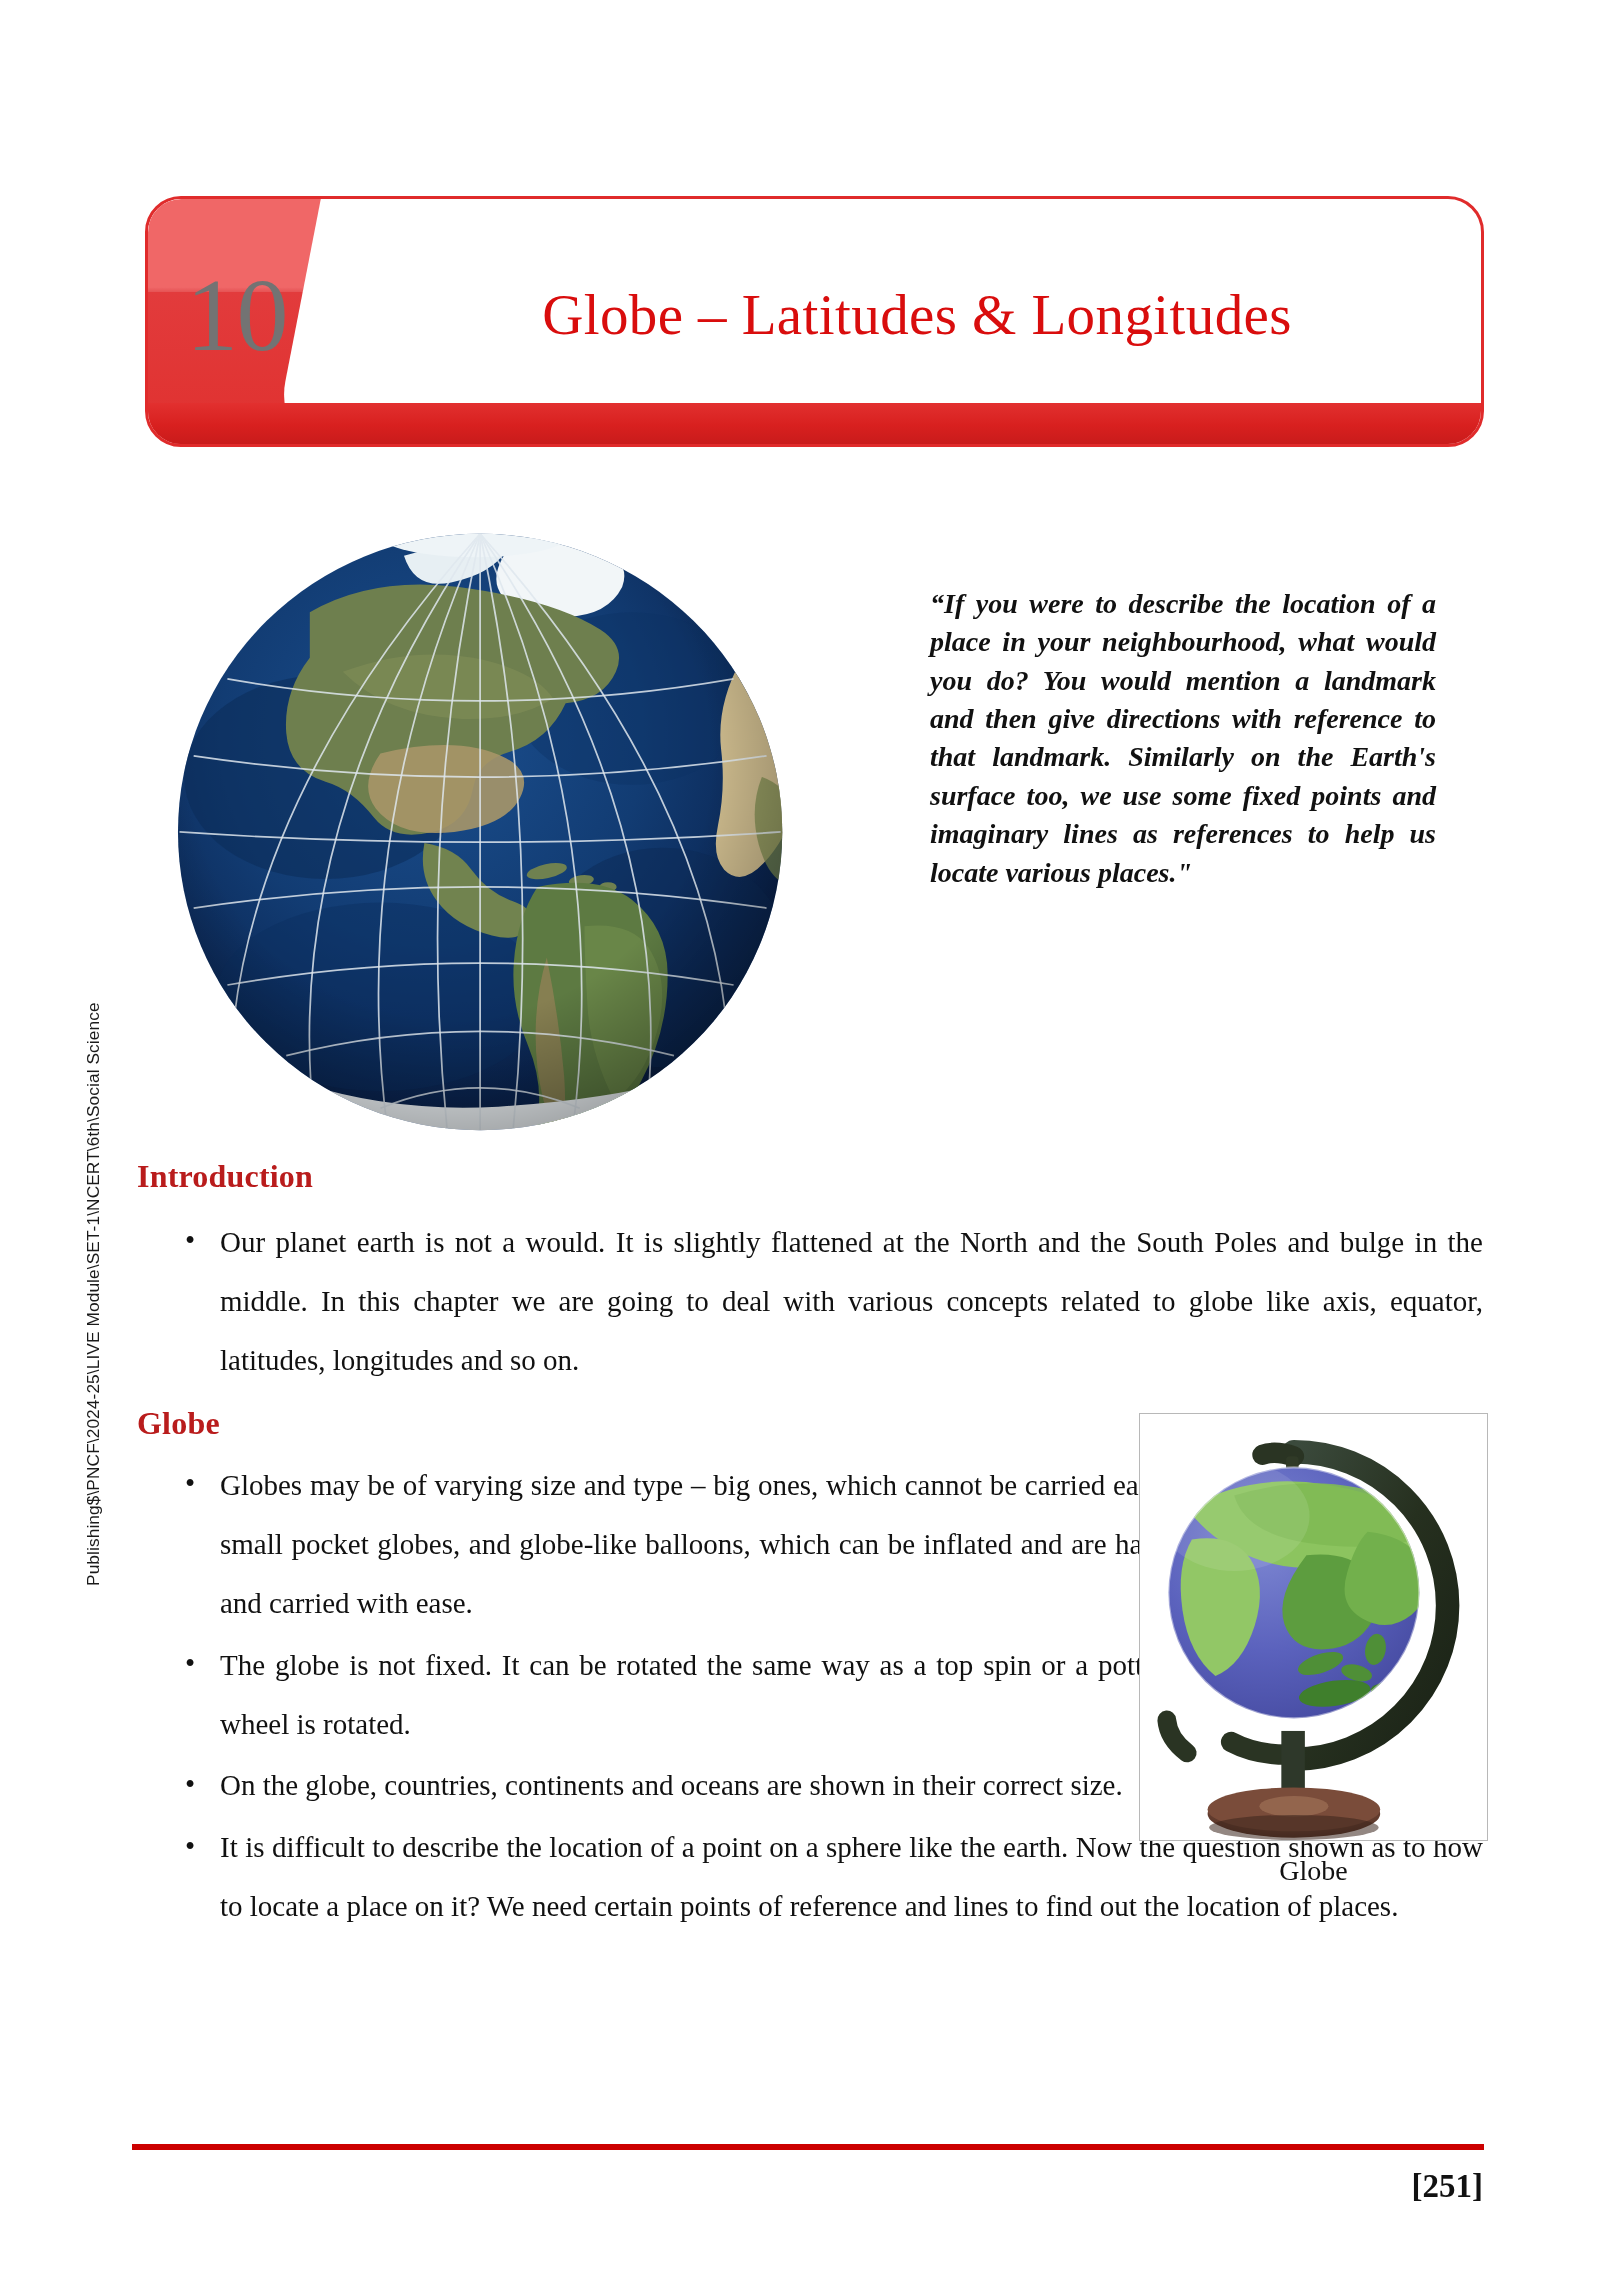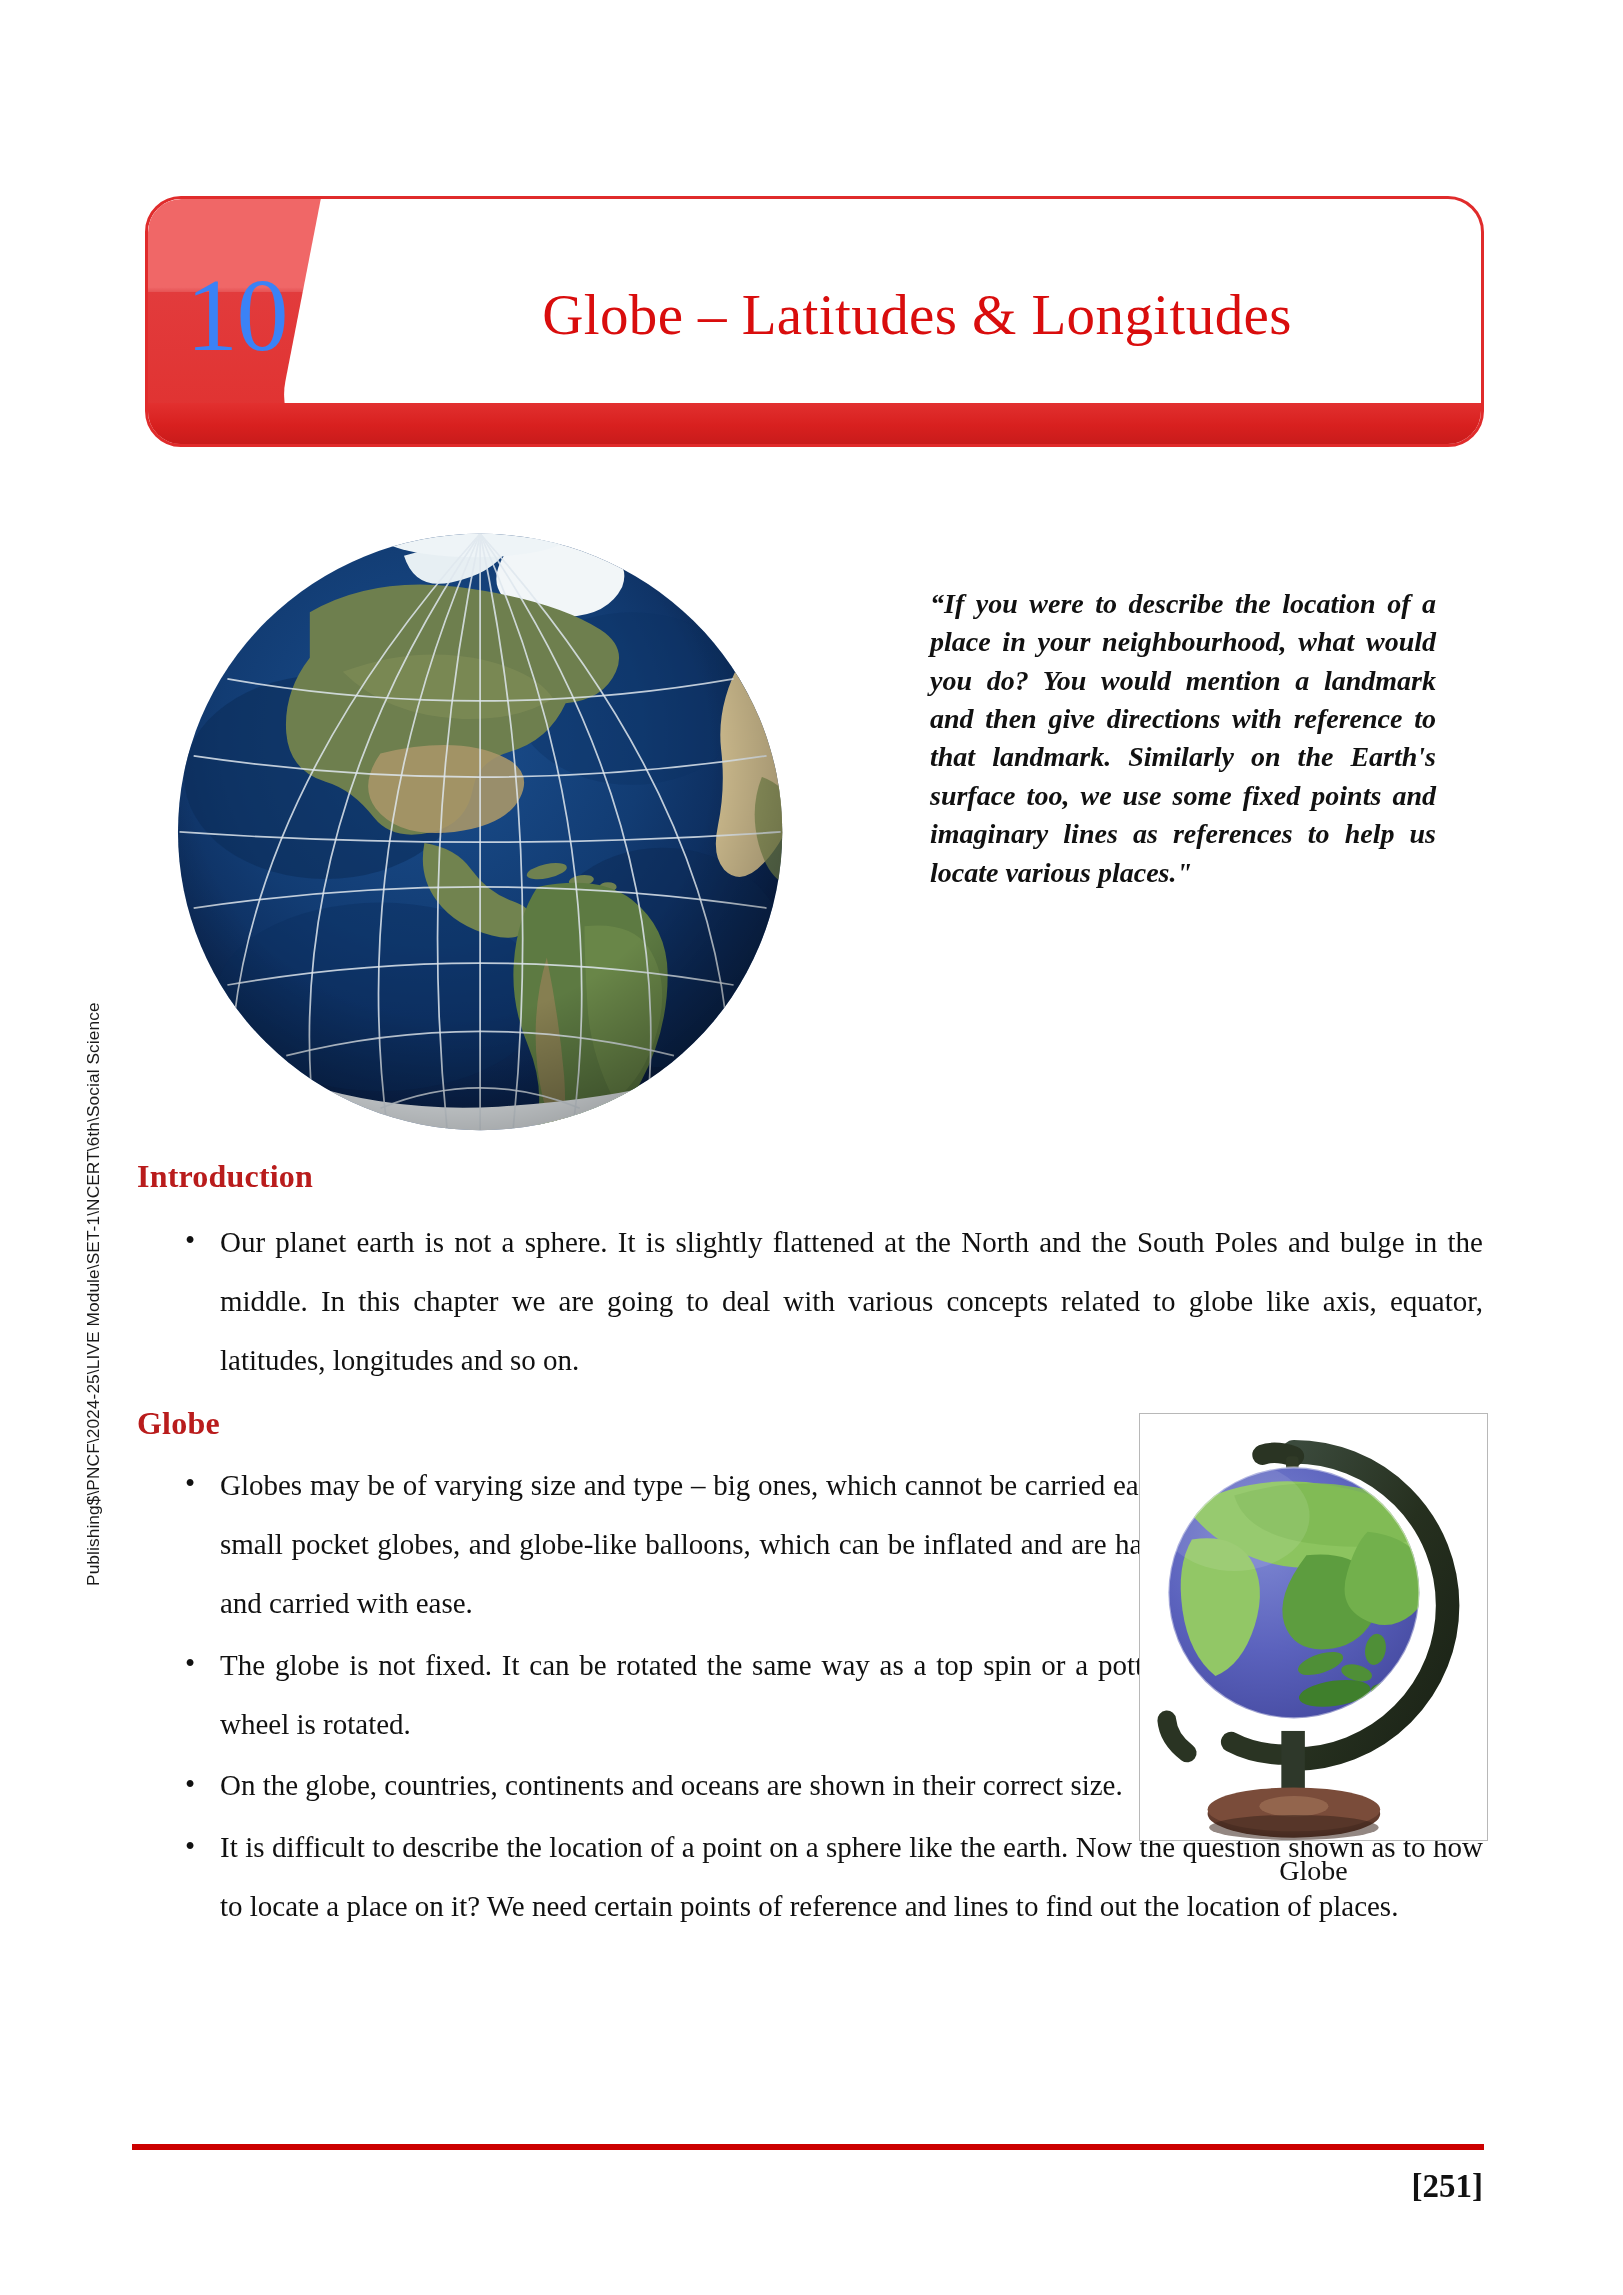--- a/index.html
+++ b/index.html
@@ -71,21 +71,21 @@
   }
   .chapter-number {
     position: absolute;
     left: 0;
     top: 0;
     width: 177px;
     height: 100%;
     display: flex;
     align-items: center;
     justify-content: center;
-    color: #3b82f6;
+    color: #737373;
     font-family: "Liberation Serif", serif;
     font-size: 104px;
     line-height: 1;
     font-weight: 400;
     letter-spacing: -1.6px;
     z-index: 5;
     padding-bottom: 14px;
     box-sizing: border-box;
   }
   .banner-title {
@@ -354,21 +354,21 @@
   </div>
 
   <div class="quote-box">
     <div class="quote-text">“If you were to describe the location of a place in your neighbourhood, what would you do? You would mention a landmark and then give directions with reference to that landmark. Similarly on the Earth's surface too, we use some fixed points and imaginary lines as references to help us locate various places."</div>
   </div>
 </div>
 
 <div class="section-heading" id="heading-introduction">Introduction</div>
 
 <ul class="bullets" id="intro-bullets">
-  <li>Our planet earth is not a sphere. It is slightly flattened at the North and the South Poles and bulge in the middle. In this chapter we are going to deal with various concepts related to globe like axis, equator, latitudes, longitudes and so on.</li>
+  <li>Our planet earth is not a would. It is slightly flattened at the North and the South Poles and bulge in the middle. In this chapter we are going to deal with various concepts related to globe like axis, equator, latitudes, longitudes and so on.</li>
 </ul>
 
 <div class="section-heading" id="heading-globe">Globe</div>
 
 <ul class="bullets" id="globe-bullets">
   <li class="narrow">Globes may be of varying size and type – big ones, which cannot be carried easily, small pocket globes, and globe-like balloons, which can be inflated and are handy and carried with ease.</li>
   <li class="narrow">The globe is not fixed.  It can be rotated the same way as a top spin or a potter’s wheel is rotated.</li>
   <li class="narrow">On the globe, countries, continents and oceans are shown in their correct size.</li>
   <li>It is difficult to describe the location of a point on a sphere like the earth. Now the question shown as to how to locate a place on it? We need certain points of reference and lines to find out the location of places.</li>
 </ul>

